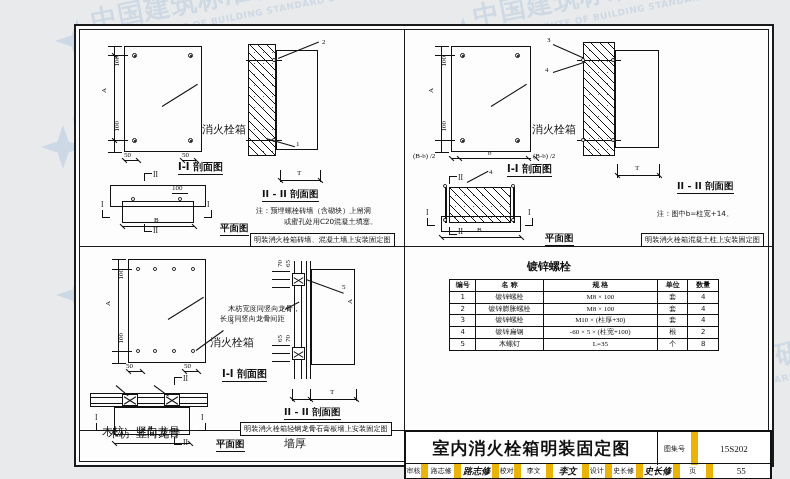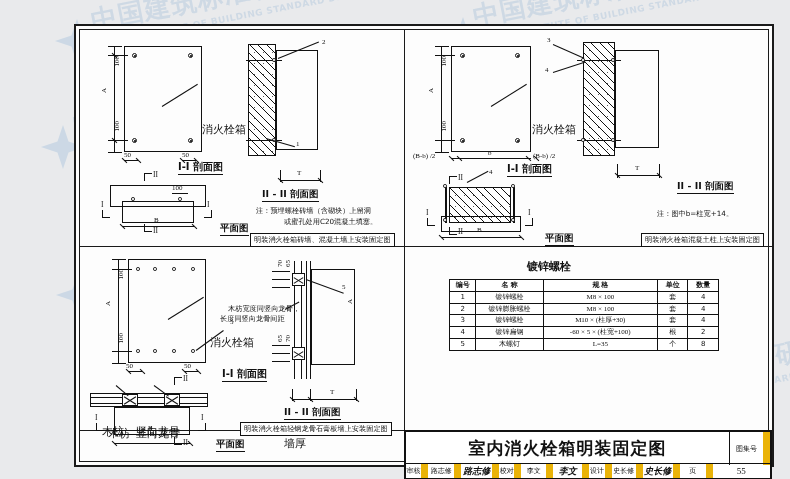--- a/index.html
+++ b/index.html
@@ -554,20 +554,21 @@
             <td>8</td>
           </tr>
         </tbody>
       </table>
     </div>
 
     <div id="titleblock" style="left:328px; top:404px; width:368px; height:50px;">
       <div class="tb-main">
         <div class="tb-maintitle">室内消火栓箱明装固定图</div>
         <div class="tb-cell tb-b" style="width:40px;">图集号</div>
+        <div class="tb-cell tb-num" style="width:72px;">15S202</div>
       </div>
       <div class="tb-row2">
         <div class="tb-cell tb-b" style="width:26px;">审核</div>
         <div class="tb-cell tb-b" style="width:40px;">路志修</div>
         <div class="tb-cell tb-b sig" style="width:46px;">路志修</div>
         <div class="tb-cell tb-b" style="width:26px;">校对</div>
         <div class="tb-cell tb-b" style="width:38px;">李文</div>
         <div class="tb-cell tb-b sig" style="width:44px;">李文</div>
         <div class="tb-cell tb-b" style="width:26px;">设计</div>
         <div class="tb-cell tb-b" style="width:38px;">史长修</div>

